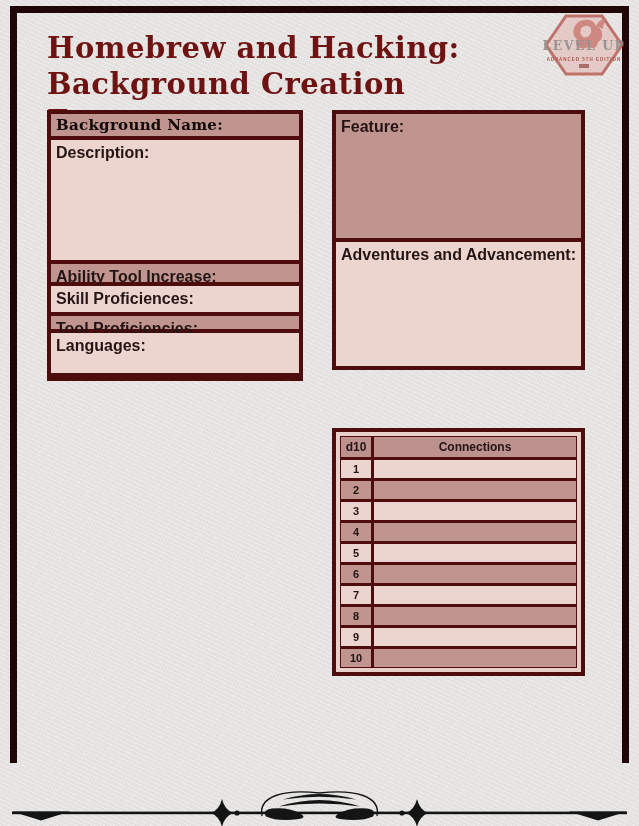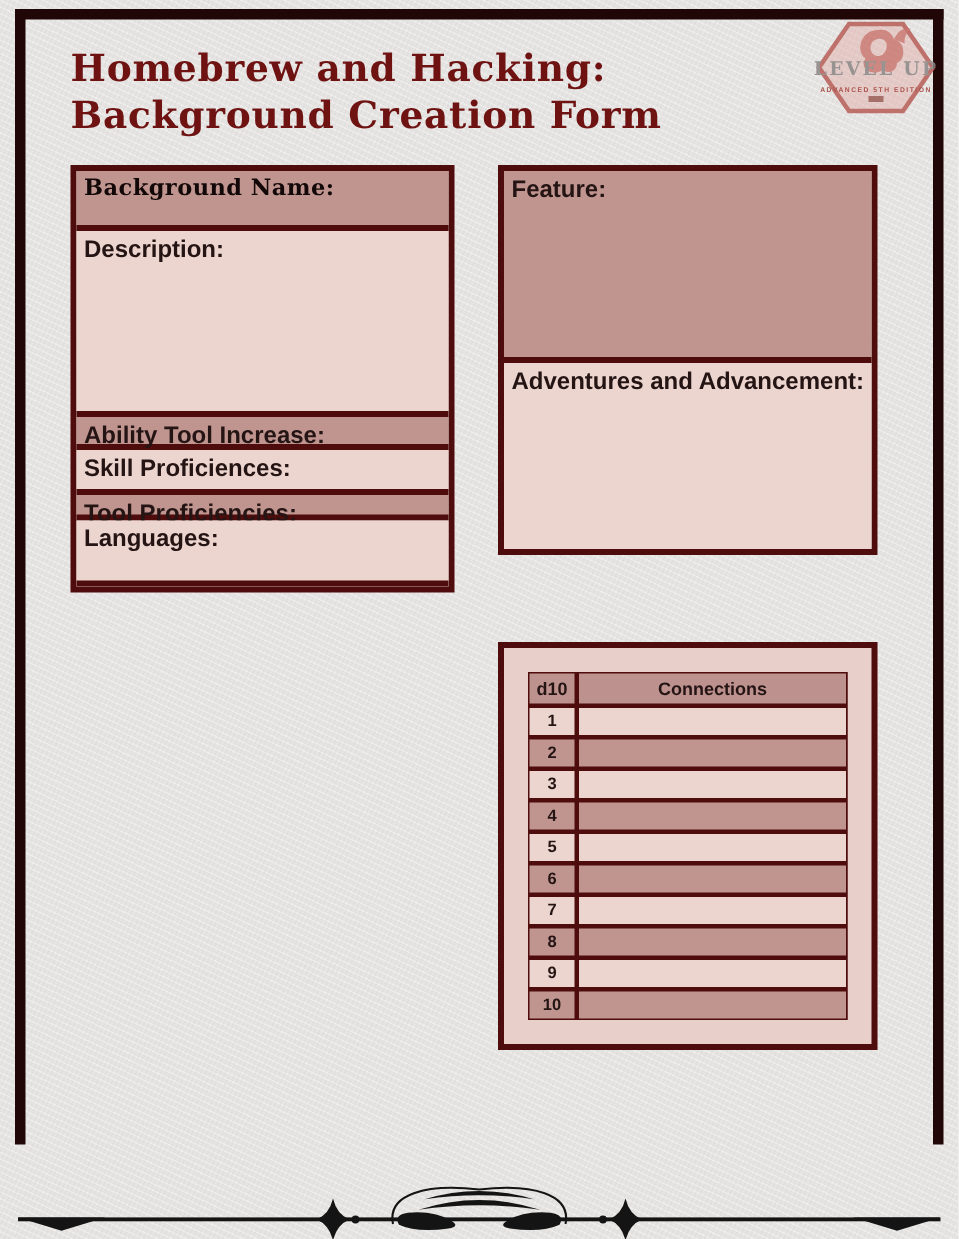--- a/index.html
+++ b/index.html
@@ -16,21 +16,21 @@
 
   
   .frame-top  { position:absolute; left:10px; top:6px;  width:619px; height:7px; background:#200606; }
   .frame-left { position:absolute; left:10px; top:6px;  width:7px;  height:757px; background:#200606; }
   .frame-right{ position:absolute; left:622px; top:6px; width:7px;  height:757px; background:#200606; }
 
   
   .title {
     position:absolute; left:47px; top:30px; width:420px;
     font-family:"DejaVu Serif", serif; font-weight:bold;
-    font-size:25px; line-height:1.25; color:#6e1212; letter-spacing:.5px;
+    font-size:29px; line-height:1.25; color:#6e1212; letter-spacing:.5px;
   }
 
   
   .logo { position:absolute; left:541px; top:8px; width:86px; height:74px; opacity:.85; }
 
   
   .formbox { position:absolute; border:4px solid #4e0c0c; }
   .sect { position:relative; width:100%; }
   .sect.sep { border-bottom:4px solid #4e0c0c; }
   .bg-mauve { background:#c0958f; }
@@ -43,21 +43,21 @@
     font-family:"DejaVu Serif", serif; font-size:15px; letter-spacing:.3px;
     padding-top:2px; color:#120808;
   }
 
   .left-col  { left:47px;  top:110px; width:256px; }
   .right-col { left:332px; top:110px; width:253px; }
 
   
   .conn-table {
     position:absolute; left:332px; top:428px; width:253px;
-    border:4px solid #4e0c0c; background:#e8cfc9; padding:16px;
+    border:4px solid #4e0c0c; background:#e8cfc9; padding:4px;
   }
   .conn-grid {
     display:grid; grid-template-columns:30px 1fr; gap:3px;
     background:#4e0c0c; border:1px solid #4e0c0c;
   }
   .cell {
     display:flex; align-items:center; justify-content:center;
     font-size:11px; font-weight:bold; color:#241414;
   }
   .cell.hdr { height:20px; background:#bd918d; font-size:12px; }
@@ -83,21 +83,21 @@
   <svg class="logo" viewBox="0 0 86 74">
     <polygon points="5,37 25,8 61,8 81,37 61,66 25,66" fill="rgba(226,160,152,0.45)" stroke="#b85e57" stroke-width="3"></polygon>
     <path d="M44,12 C33,12 29,26 36,31 C31,38 42,44 48,38 C50,42 57,40 57,34 C63,32 63,20 55,18 C53,13 49,11 44,12 Z M44,18 C48,17 51,20 50,24 C49,29 44,31 41,28 C38,25 39,19 44,18 Z" fill="#c4655c" opacity="0.8"></path>
     <path d="M55,18 C58,12 62,10 66,11 C63,14 62,17 62,21 Z" fill="#c4655c" opacity="0.8"></path>
     <text x="43" y="42" text-anchor="middle" font-family="DejaVu Serif, serif" font-weight="bold" font-size="12.5" letter-spacing="1.5" fill="#8a8584">LEVEL UP</text>
     <text x="43" y="53" text-anchor="middle" font-family="Liberation Sans, sans-serif" font-weight="bold" font-size="4.5" letter-spacing="1" fill="#a33c34">ADVANCED 5TH EDITION</text>
     <rect x="38" y="56" width="10" height="4" fill="#7e2d27" opacity=".7"></rect>
   </svg>
 
   <div class="formbox left-col">
-    <div class="sect sep bg-mauve" style="height:40px">
+    <div class="sect sep bg-mauve" style="height:26px">
       <span class="lbl lbl-fancy">Background Name:</span>
     </div>
     <div class="sect sep bg-light" style="height:124px">
       <span class="lbl">Description:</span>
     </div>
     <div class="sect sep bg-mauve" style="height:22px">
       <span class="lbl">Ability Tool Increase:</span>
     </div>
     <div class="sect sep bg-light" style="height:30px">
       <span class="lbl">Skill Proficiences:</span>

